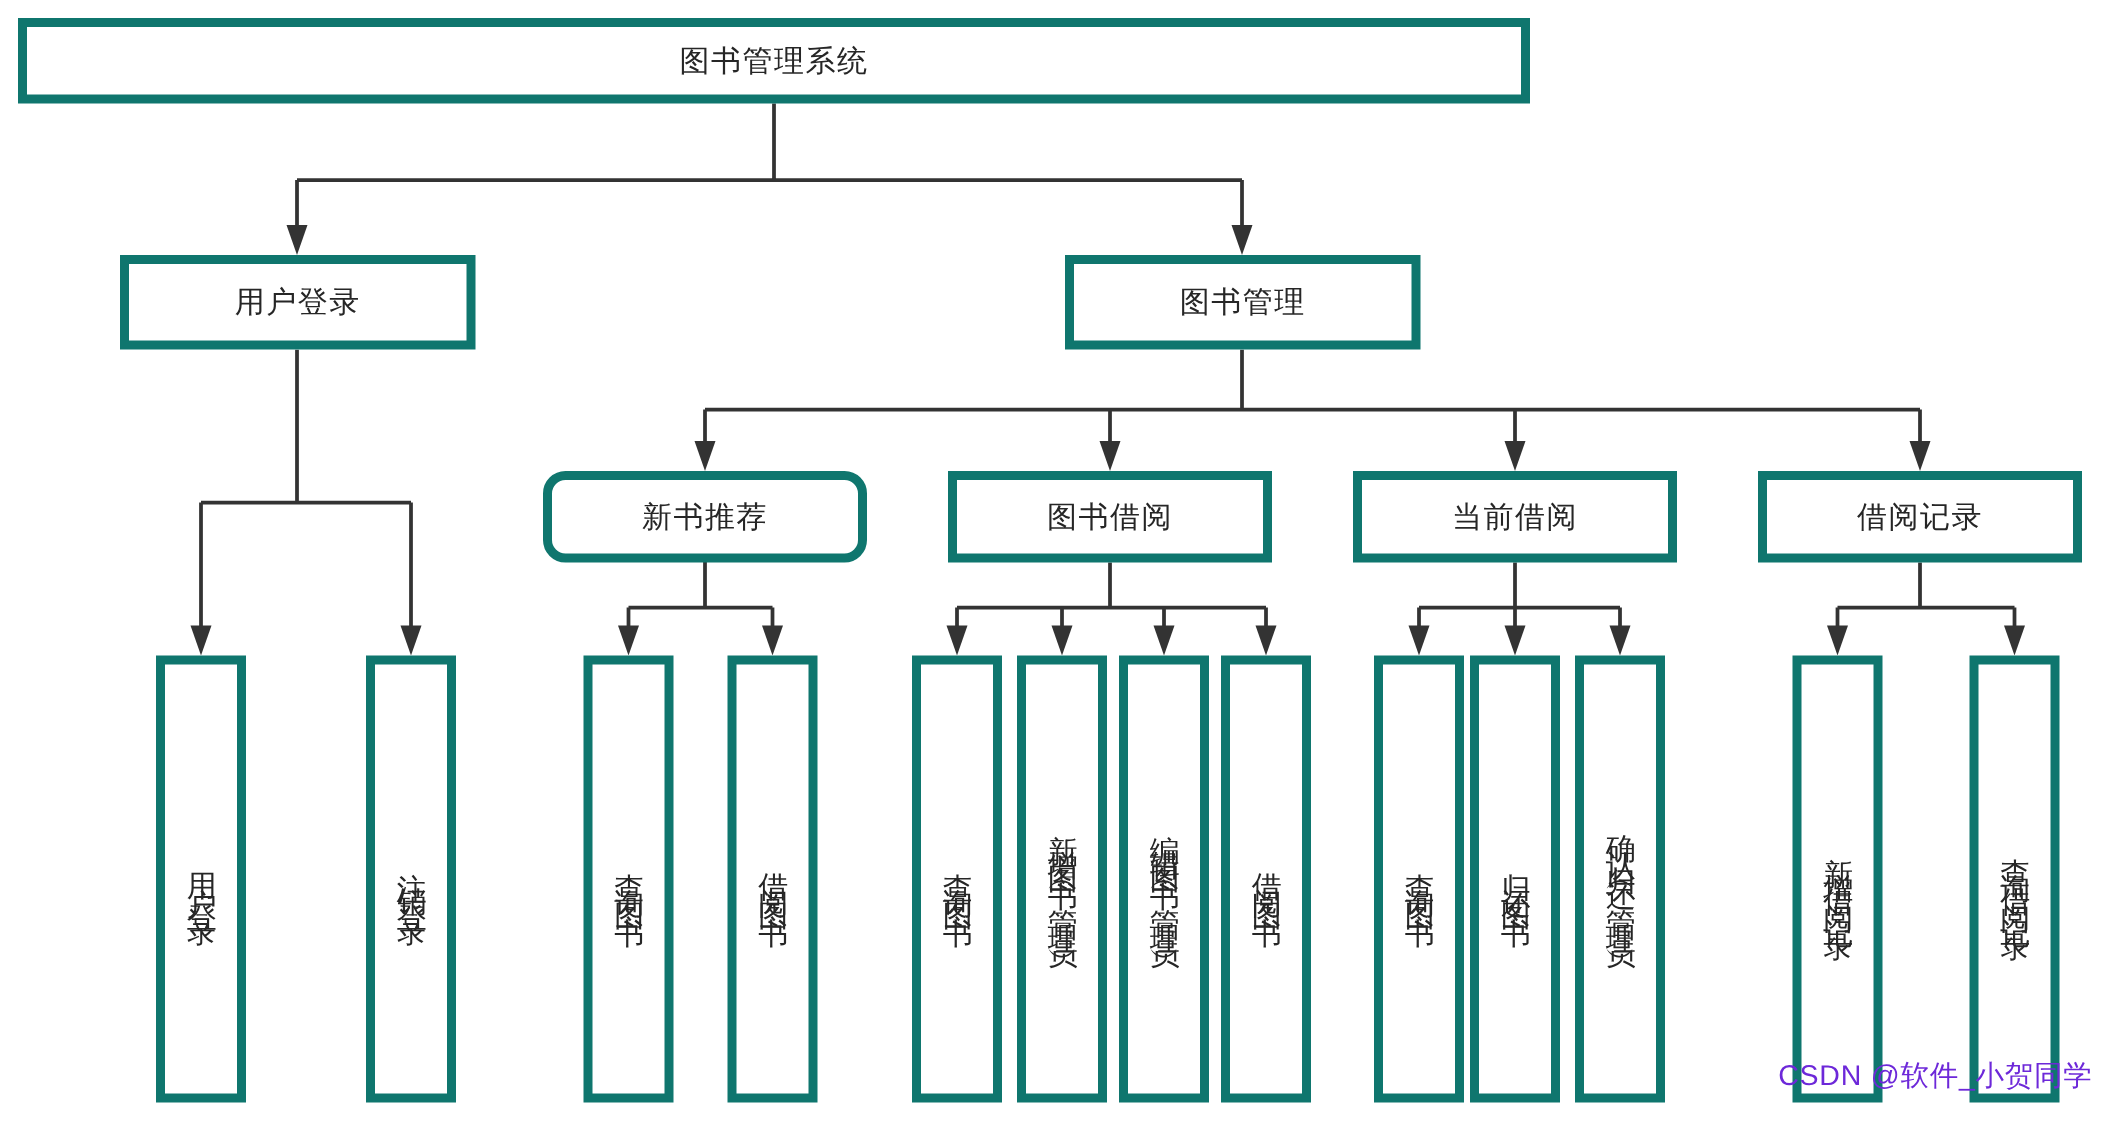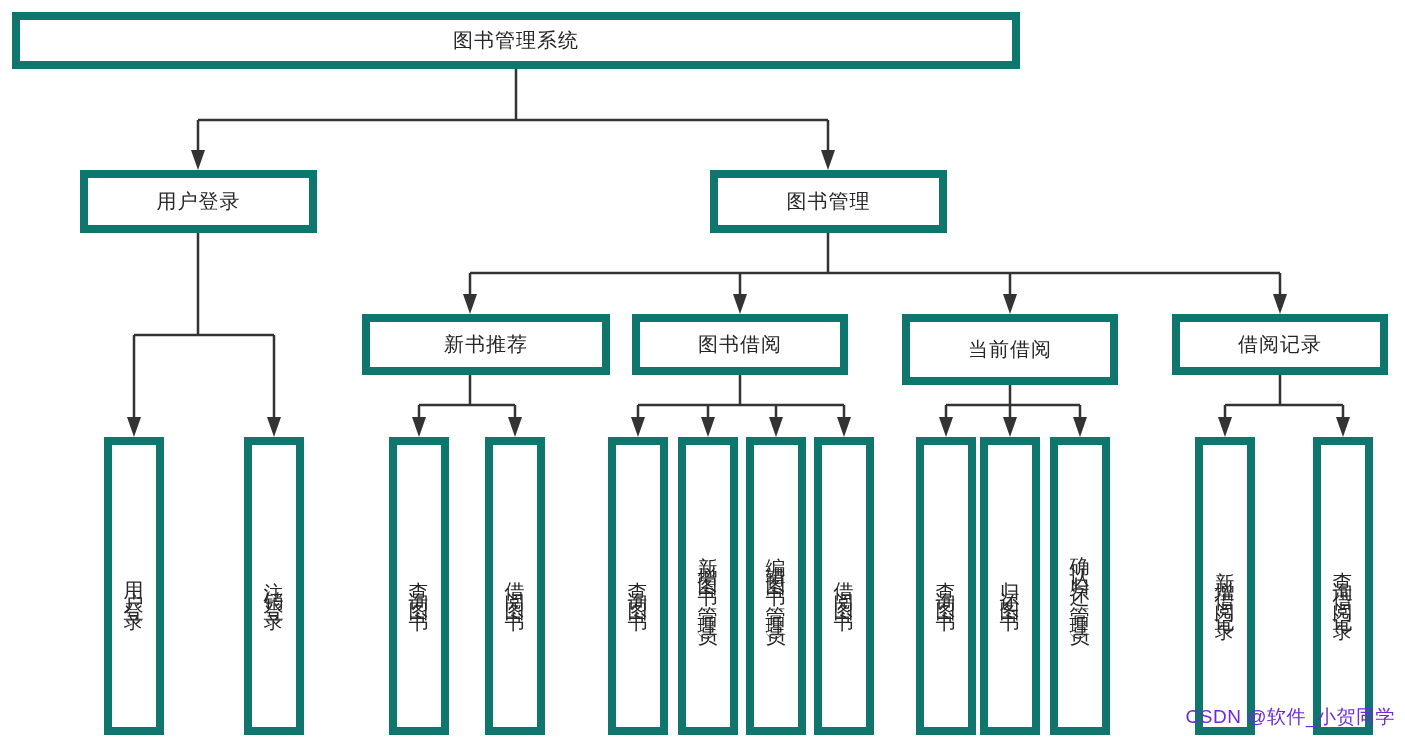--- a/index.html
+++ b/index.html
@@ -17,21 +17,21 @@
   }
   .connectors {
     position: absolute;
     left: 0;
     top: 0;
     pointer-events: none;
   }
   .node {
     position: absolute;
     box-sizing: border-box;
-    border: 8px solid #0f766e;
+    border: 6px solid #0f766e;
     background: #ffffff;
     display: flex;
     align-items: center;
     justify-content: center;
     color: #262626;
   }
   .node.h span {
     font-size: 20px;
     letter-spacing: 1px;
     white-space: nowrap;
@@ -102,27 +102,27 @@
     <span>图书管理系统</span>
   </div>
 
   <div class="node h" style="left:80px; top:170px; width:237px; height:63px;">
     <span>用户登录</span>
   </div>
   <div class="node h" style="left:710px; top:170px; width:237px; height:63px;">
     <span>图书管理</span>
   </div>
 
-  <div class="node h" style="left:362px; top:314px; width:248px; height:61px;">
+  <div class="node h" style="left:362px; top:314px; width:216px; height:61px;border-radius:15px;">
     <span>新书推荐</span>
   </div>
   <div class="node h" style="left:632px; top:314px; width:216px; height:61px;justify-content:center;">
     <span>图书借阅</span>
   </div>
-  <div class="node h" style="left:902px; top:314px; width:216px; height:71px;">
+  <div class="node h" style="left:902px; top:314px; width:216px; height:61px;">
     <span>当前借阅</span>
   </div>
   <div class="node h" style="left:1172px; top:314px; width:216px; height:61px;font-family:Liberation Serif, serif;">
     <span>借阅记录</span>
   </div>
 
   <div class="node v" style="left:104px; top:437px; width:60px; height:298px;">
     <span>用户登录</span>
   </div>
   <div class="node v" style="left:244px; top:437px; width:60px; height:298px;">

